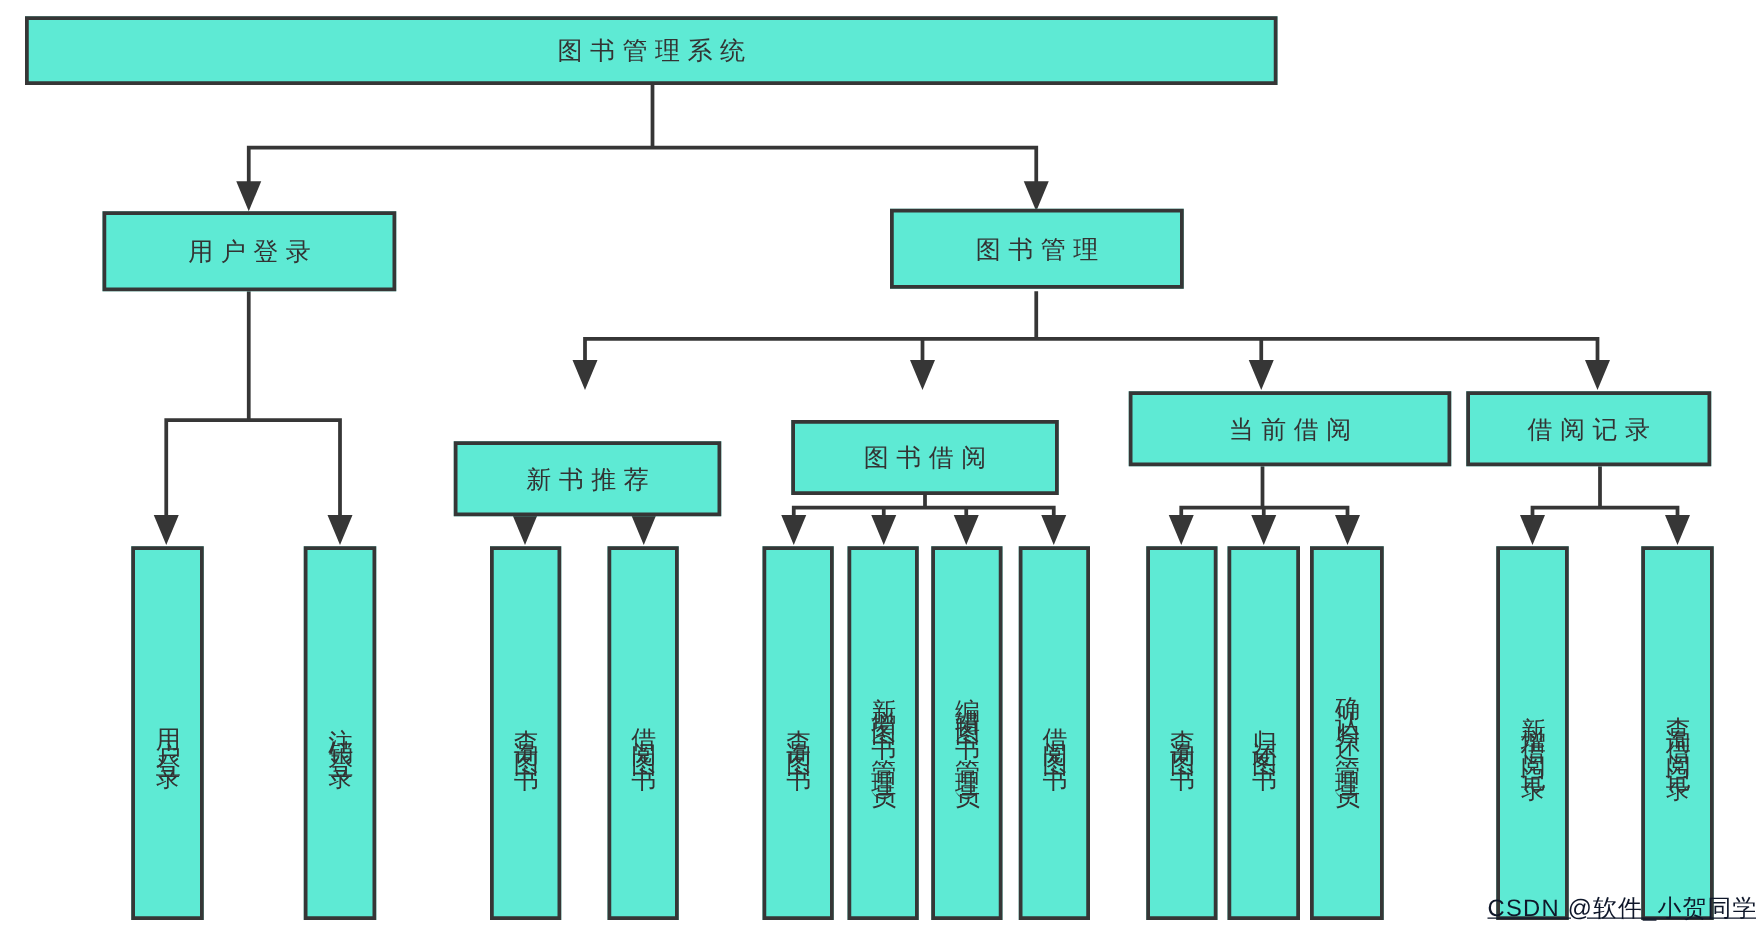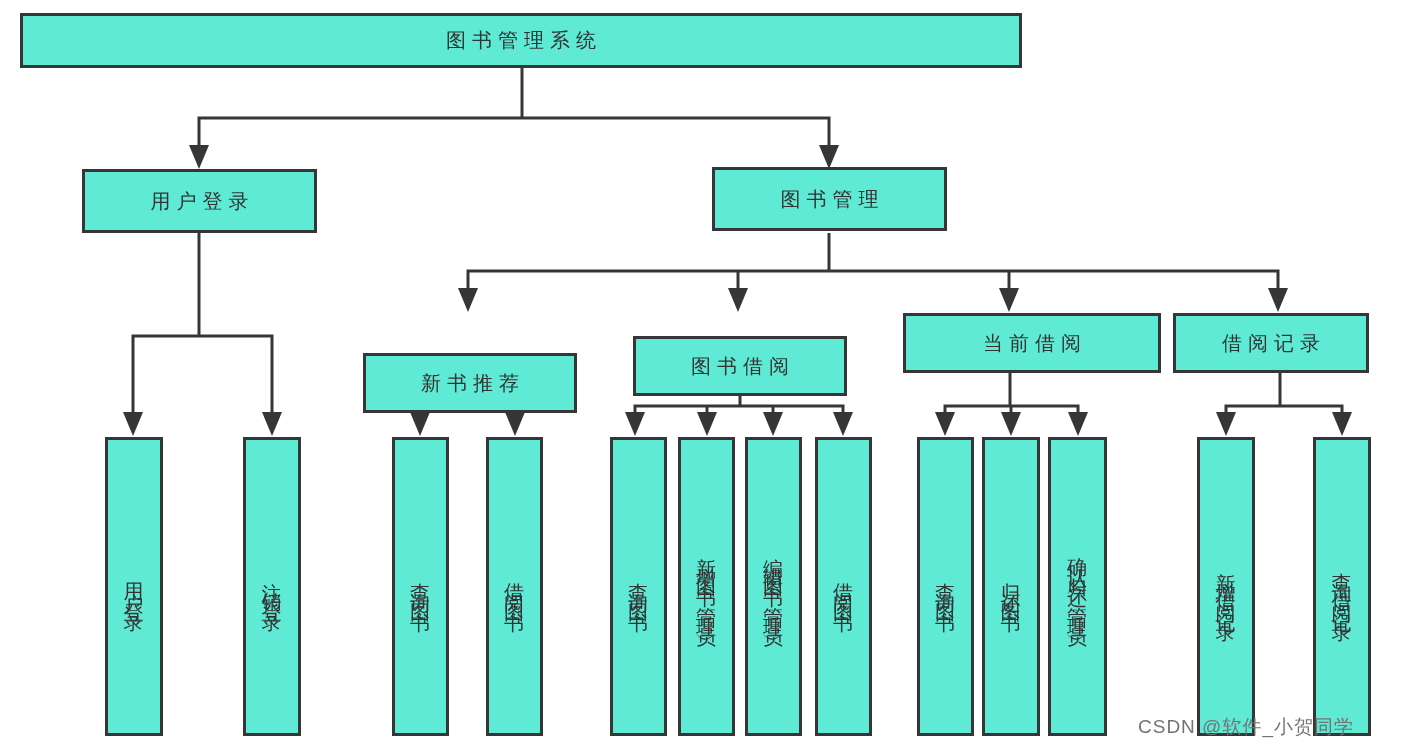--- a/index.html
+++ b/index.html
@@ -37,27 +37,28 @@
   .vlabel {
     writing-mode: vertical-rl;
     text-orientation: mixed;
     letter-spacing: 10px;
     font-size: 20px;
     line-height: 1;
     white-space: nowrap;
   }
   .watermark {
     position: absolute;
-    left: 1138px;
+    left: 1190px;
     top: 714px;
     font-size: 19px;
     letter-spacing: 1px;
-    color: #737373;
+    color: #0f172a;
     white-space: nowrap;
     user-select: none;
+    text-decoration: underline;
   }
 </style>
 </head>
 <body>
 
 <div class="canvas">
 
   <svg class="connectors" viewBox="0 0 1405 747" xmlns="http://www.w3.org/2000/svg" aria-hidden="true">
     <g stroke="#363636" stroke-width="3" fill="none">
 

